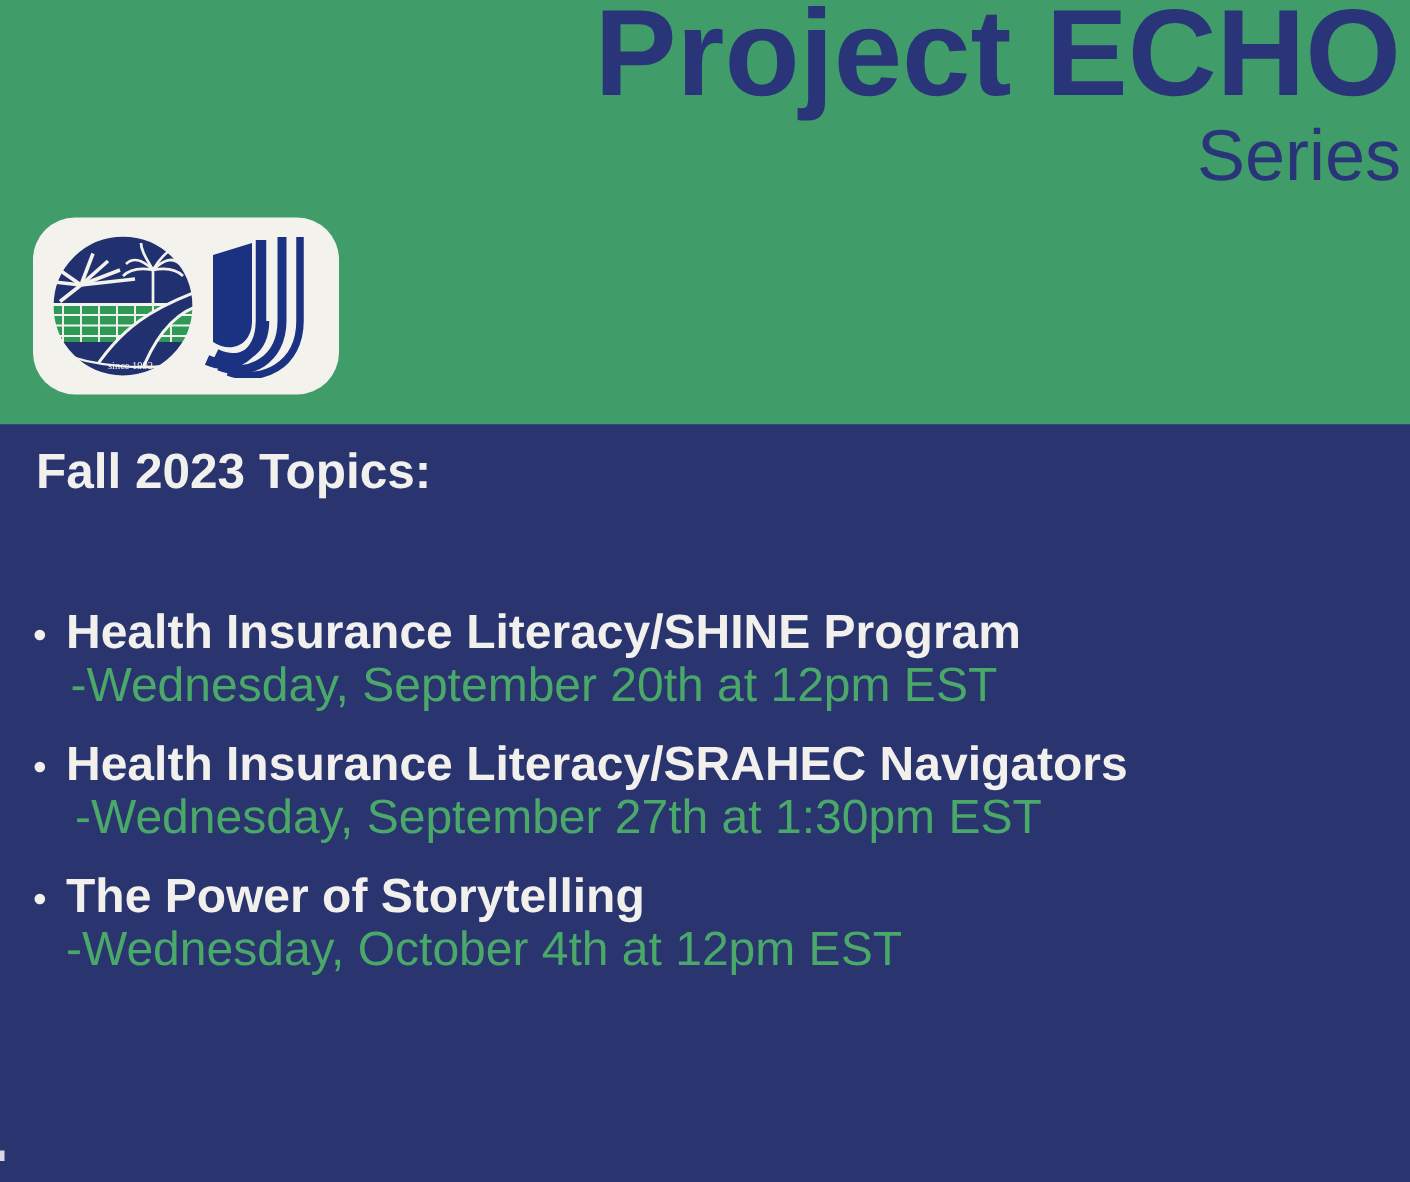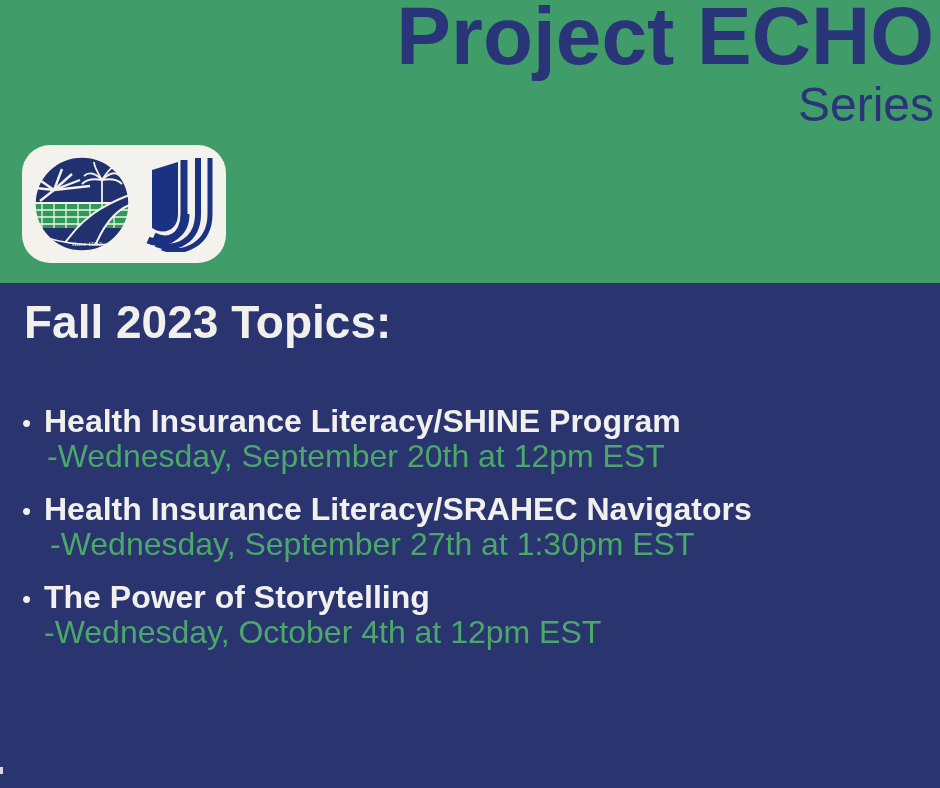--- a/index.html
+++ b/index.html
@@ -63,21 +63,21 @@
   .logo-box {
     position: absolute;
     left: 22px;
     top: 145px;
     width: 204px;
     height: 118px;
     background: #f4f2ed;
     border-radius: 28px;
     display: flex;
     align-items: center;
-    justify-content: space-between;
+    justify-content: flex-start;
     box-sizing: border-box;
     padding-left: 10px;
   }
   .emblem {
     width: 100px;
     height: 100px;
     flex: 0 0 auto;
   }
   .u-mark {
     width: 82px;
@@ -93,21 +93,21 @@
     top: 283px;
     width: 940px;
     height: 505px;
     background: #2a3570;
   }
   .section-heading {
     position: absolute;
     left: 24px;
     top: 12px;
     color: #f1f0ec;
-    font-size: 46px;
+    font-size: 33px;
     font-weight: bold;
     letter-spacing: 0px;
     white-space: nowrap;
   }
 
   .topics {
     position: absolute;
     left: 0;
     top: 120px;
     width: 940px;

